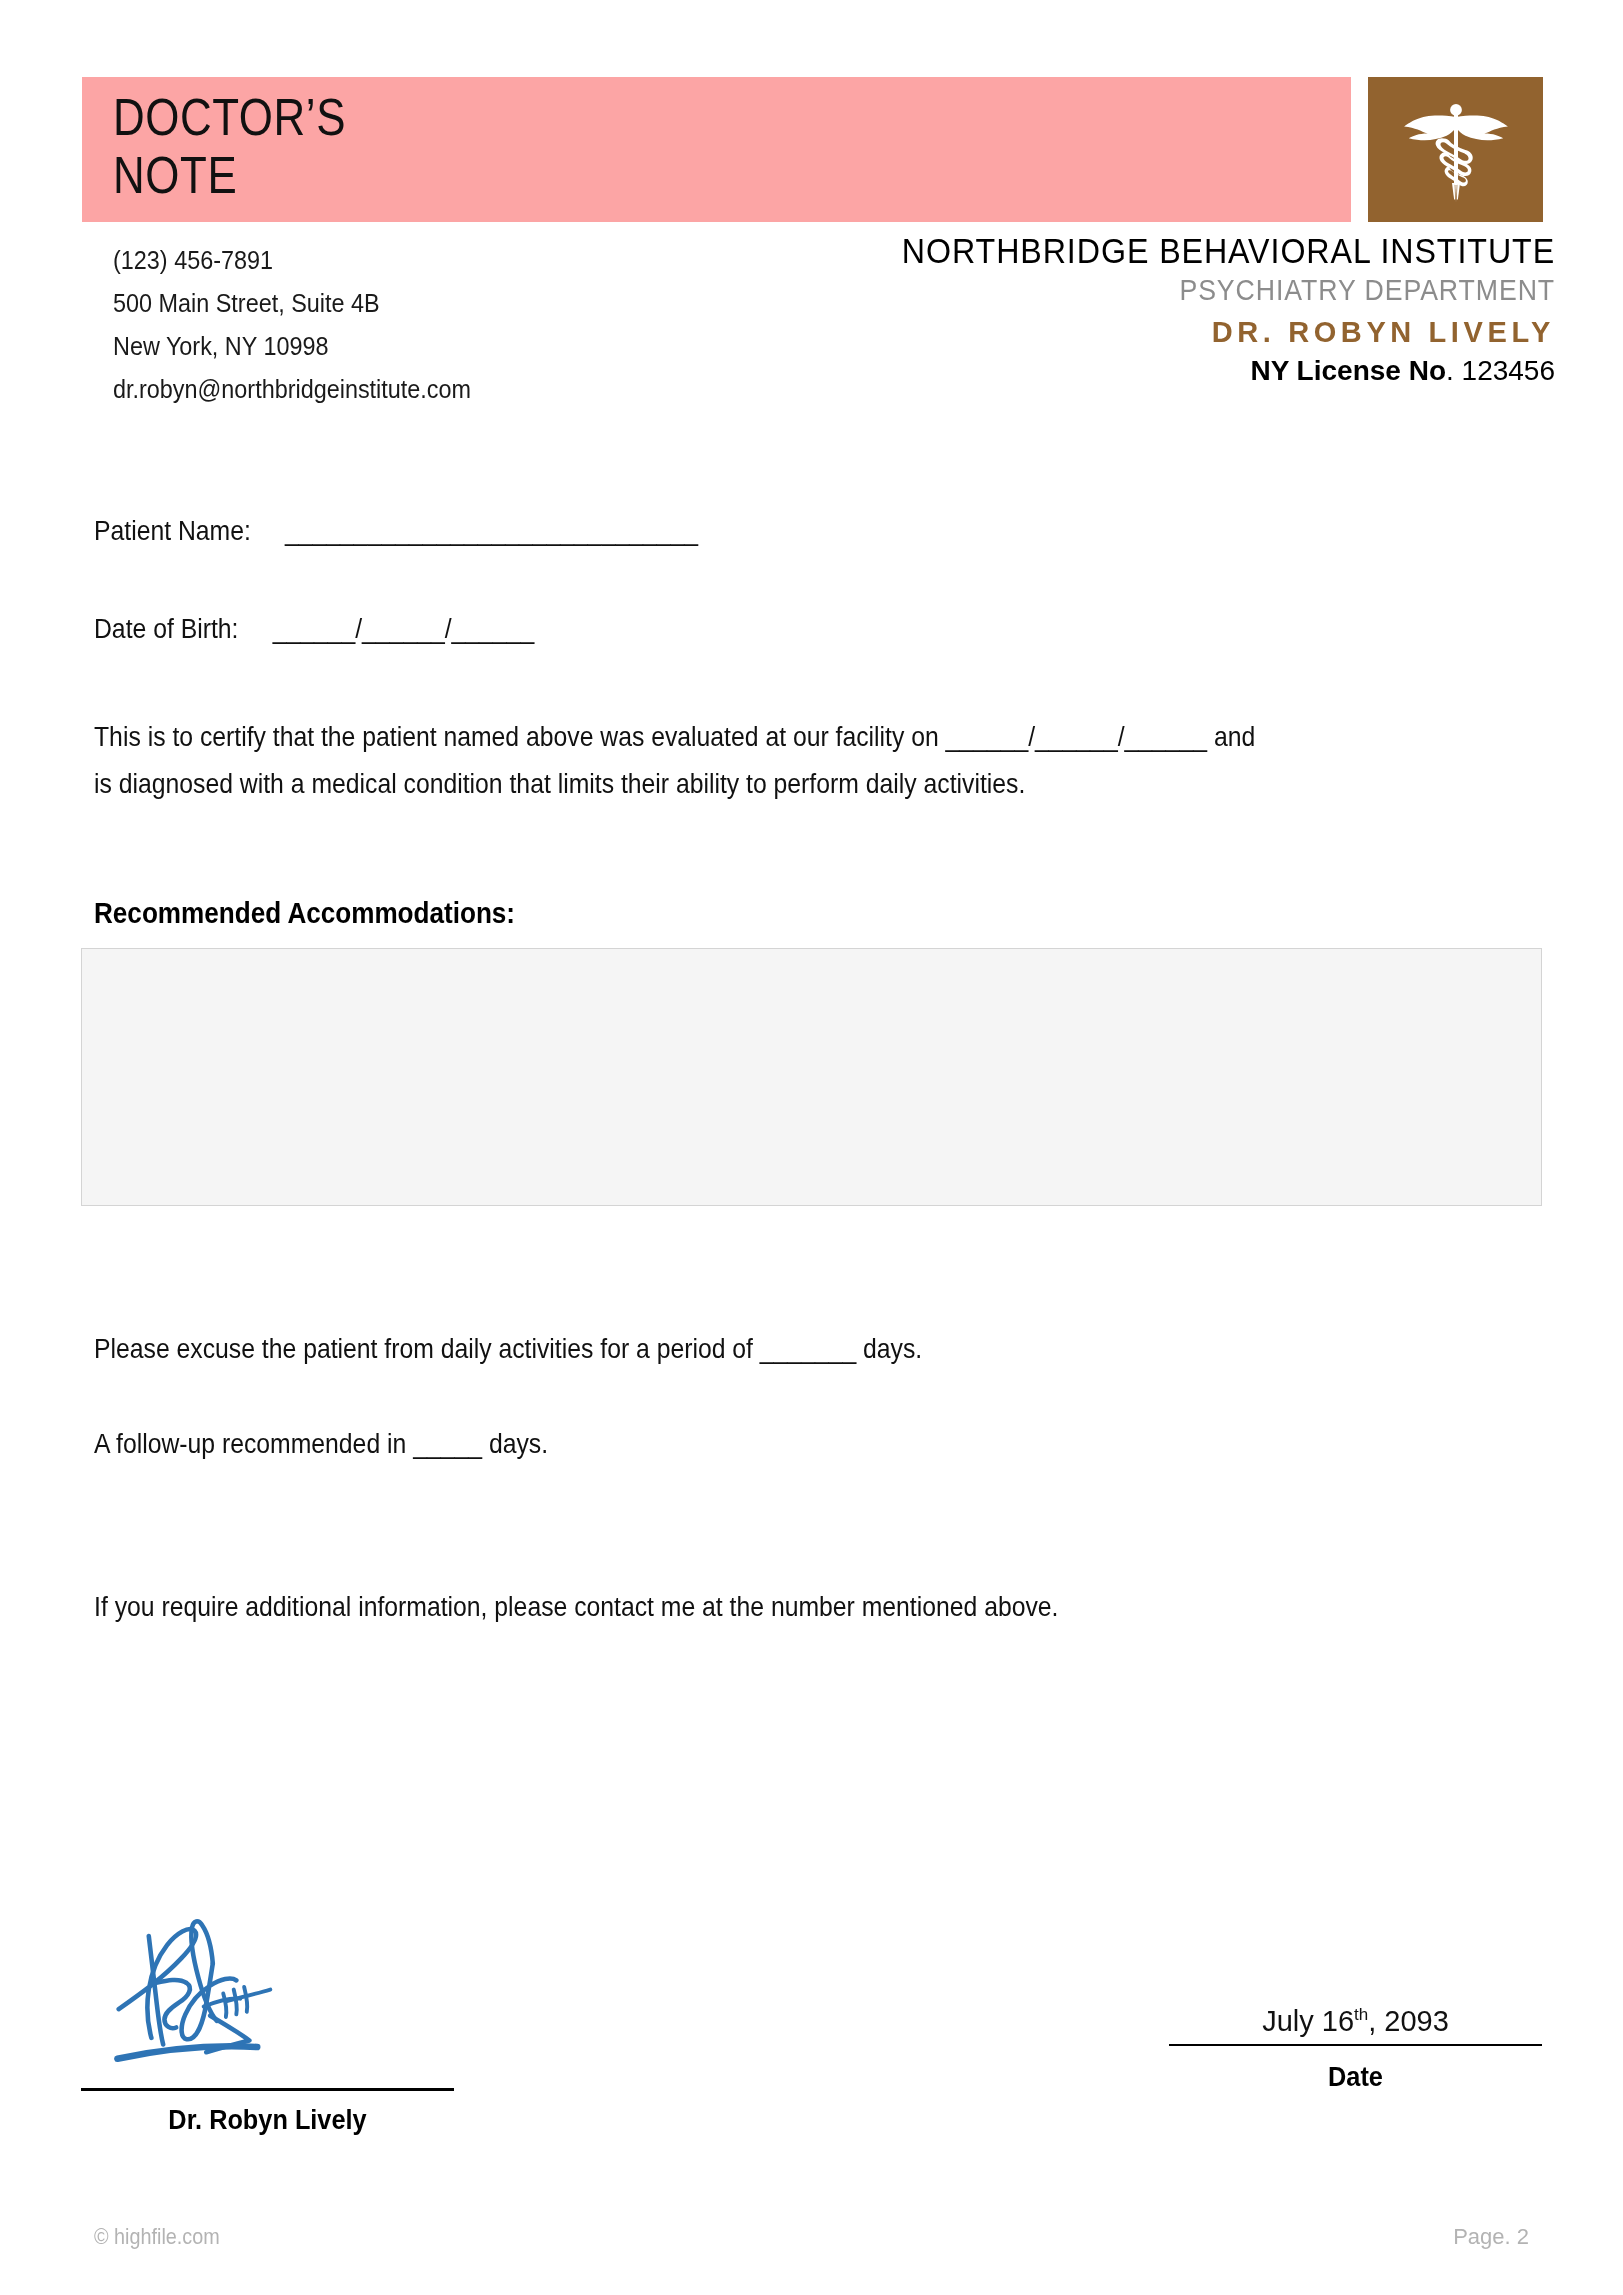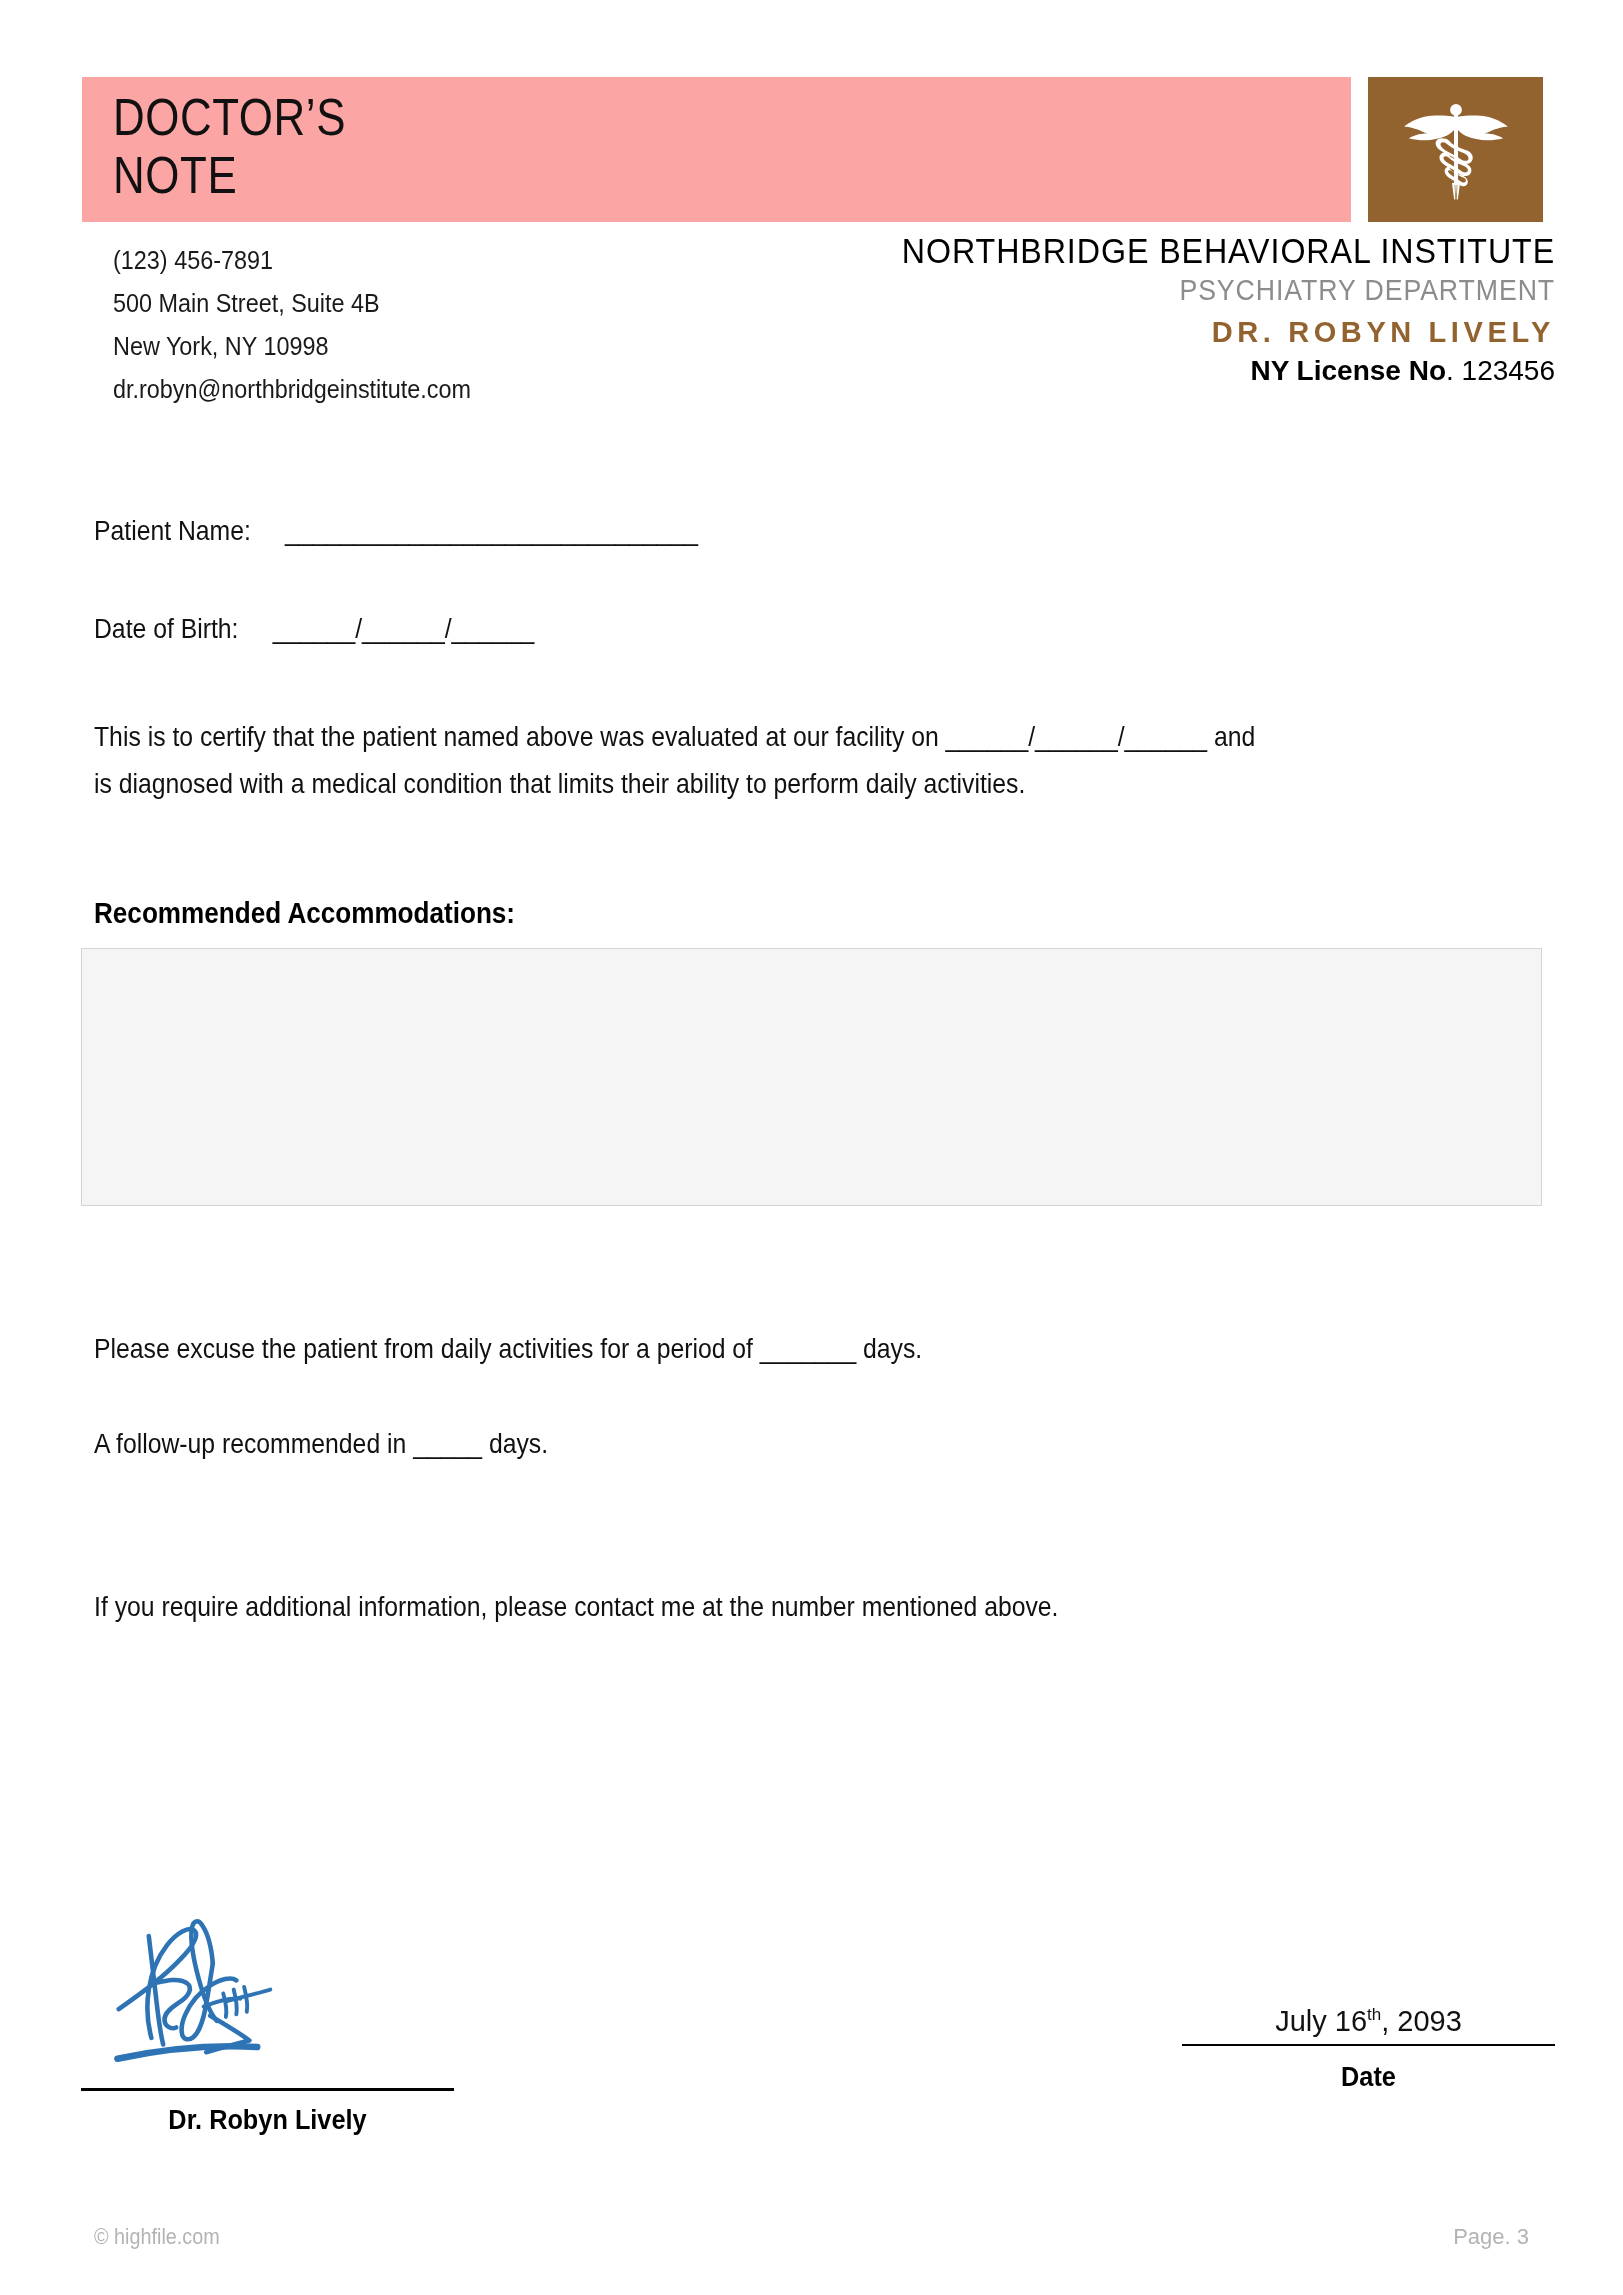--- a/index.html
+++ b/index.html
@@ -230,21 +230,21 @@
     text-align: center;
     font-size: 27.5px;
     line-height: 37px;
     font-weight: bold;
     color: #000000;
     transform: scaleX(0.92);
   }
 
   .date-block {
     position: absolute;
-    right: 68px;
+    right: 81px;
     top: 2002px;
     width: 373px;
   }
   .date-value {
     width: 373px;
     text-align: center;
     font-size: 29px;
     line-height: 38px;
     color: #111111;
   }
@@ -374,16 +374,16 @@
     <div class="sig-label">Dr. Robyn Lively</div>
   </div>
 
   <div class="date-block">
     <div class="date-value"><span>July 16</span><sup>th</sup><span>, 2093</span></div>
     <div class="date-rule"></div>
     <div class="date-label">Date</div>
   </div>
 
   <div class="footer-left">© highfile.com</div>
-  <div class="footer-right">Page. 3</div>
+  <div class="footer-right">Page. 2</div>
 
 </div>
 
 
 </body></html>

